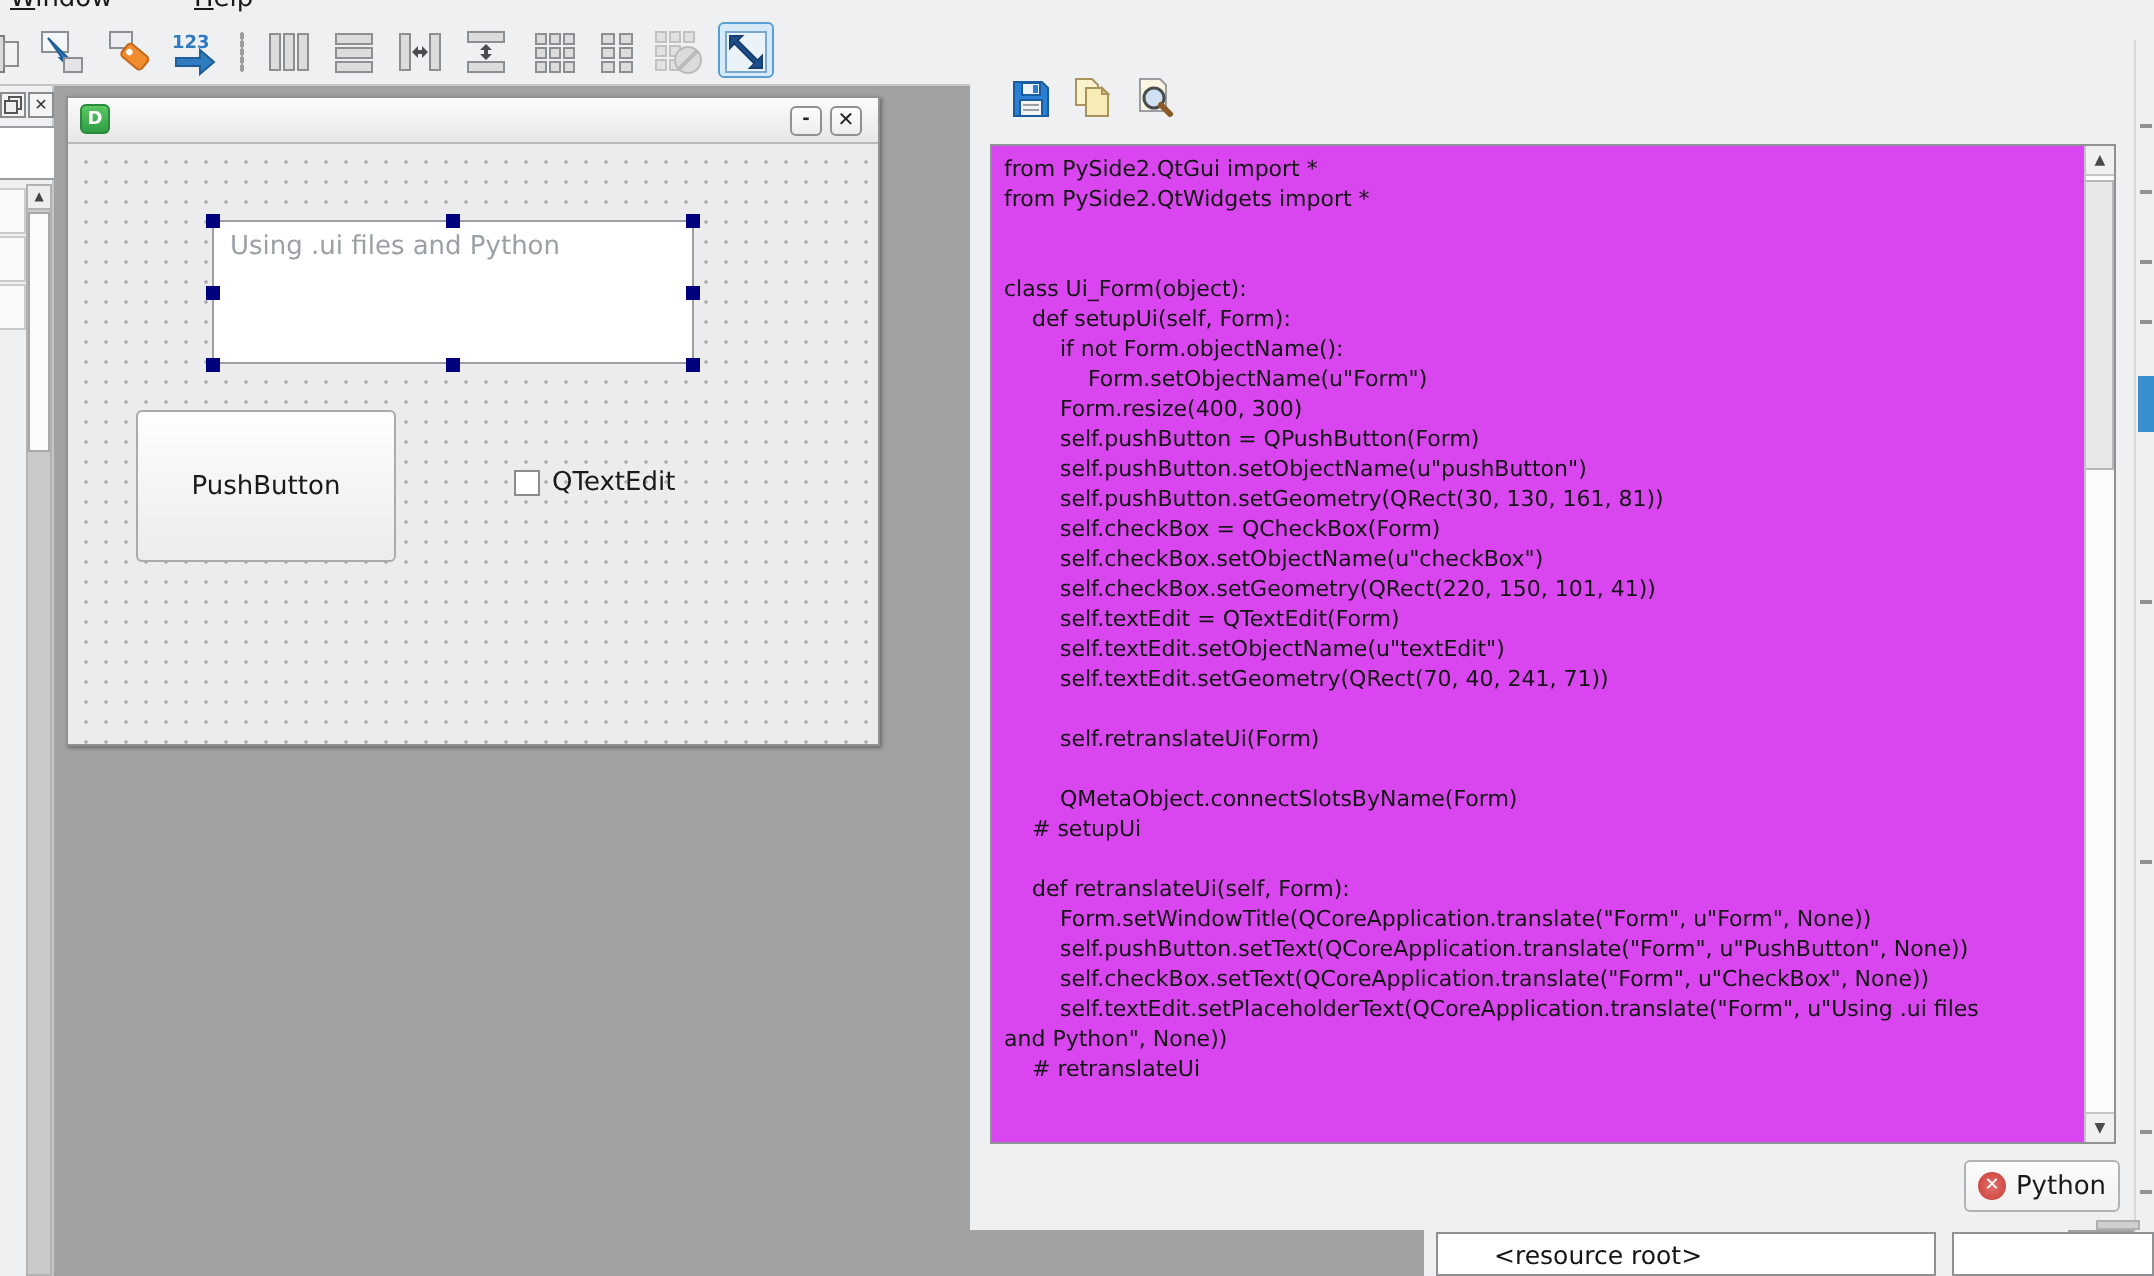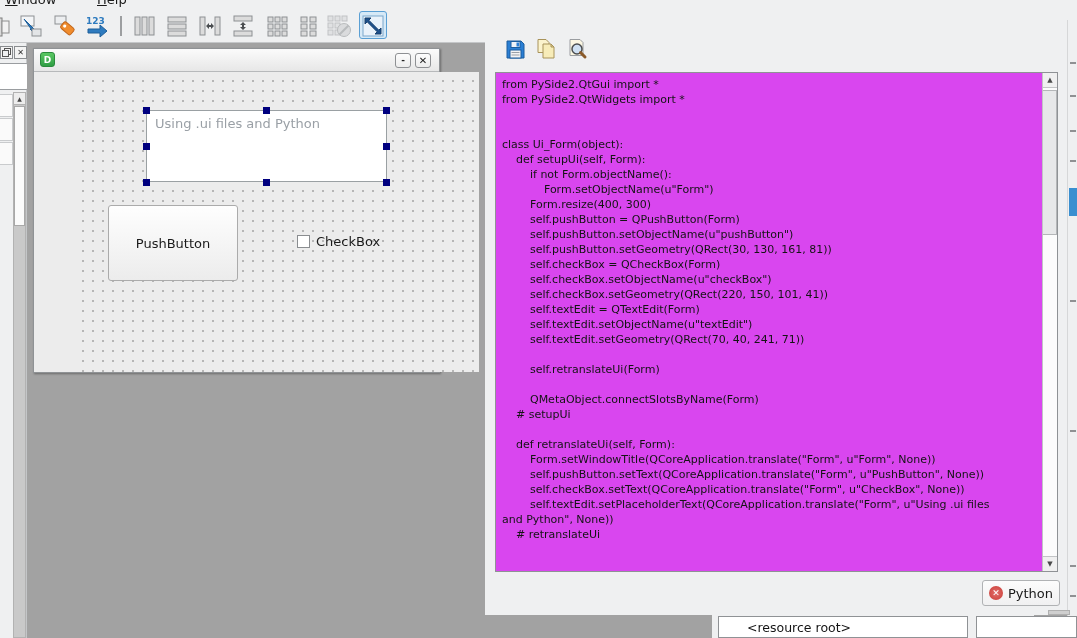--- a/index.html
+++ b/index.html
@@ -47,21 +47,21 @@
                    text-align:center; line-height:14px; }
   #form-title { width:100%; text-align:center; font-size:13px; color:#1f1f1f; }
   .title-btn { position:absolute; top:4px; width:16px; height:15px; border:1px solid #8e9093; border-radius:3px;
                background:linear-gradient(#fdfdfd,#ededed); font-size:9px; font-weight:bold; color:#222;
                text-align:center; line-height:13px; }
   #form-min-btn { right:28px; }
   #form-close-btn { right:8px; font-size:10px; }
 
   #form-canvas { position:absolute; left:0; top:23px; width:405px; height:300px; background:#ececec;
                  background-image:radial-gradient(#b6b6b6 1px, transparent 1px); background-size:10px 10px;
-                 background-position:4px 4px;margin-left:40px; }
+                 background-position:4px 4px; }
 
   #w-textedit { position:absolute; left:72px; top:38px; width:241px; height:72px; background:#ffffff; border:1px solid #9aa0a3; }
   #w-textedit .placeholder { position:absolute; left:8px; top:5px; font-size:13px; color:#9aa0a6; }
   .handle { position:absolute; width:7px; height:7px; background:#00007f; }
 
   #w-pushbutton { position:absolute; left:34px; top:133px; width:130px; height:76px;
                   background:linear-gradient(#fefefe,#ececec); border:1px solid #ababab; border-radius:3px;
                   display:flex; align-items:center; justify-content:center; font-size:13px; color:#1a1a1a; }
   #w-checkbox { position:absolute; left:223px; top:162px; display:flex; align-items:center; }
   #w-checkbox .box { width:13px; height:13px; background:#fff; border:1px solid #8a8d90; }
@@ -280,21 +280,21 @@
     <div class="handle" style="left:69px;  top:71px;"></div>
     <div class="handle" style="left:309px; top:71px;"></div>
     <div class="handle" style="left:69px;  top:107px;"></div>
     <div class="handle" style="left:189px; top:107px;"></div>
     <div class="handle" style="left:309px; top:107px;"></div>
 
     <div id="w-pushbutton">PushButton</div>
 
     <div id="w-checkbox">
       <div class="box"></div>
-      <div class="cb-label">CheckBox</div>
+      <div class="cb-label">QTextEdit</div>
     </div>
   </div>
 </div>
 
 <div id="code-dialog" class="abs">
 
   <div class="dlg-tb-btn" style="left:17px;">
     <svg width="21" height="21" viewBox="0 0 21 21">
       <path d="M2 2 h14 l3 3 v14 h-17 z" fill="#2a7fd4" stroke="#1a5d9e"></path>
       <rect x="6" y="2.5" width="9" height="6" fill="#eef3f8" stroke="#1a5d9e"></rect>

